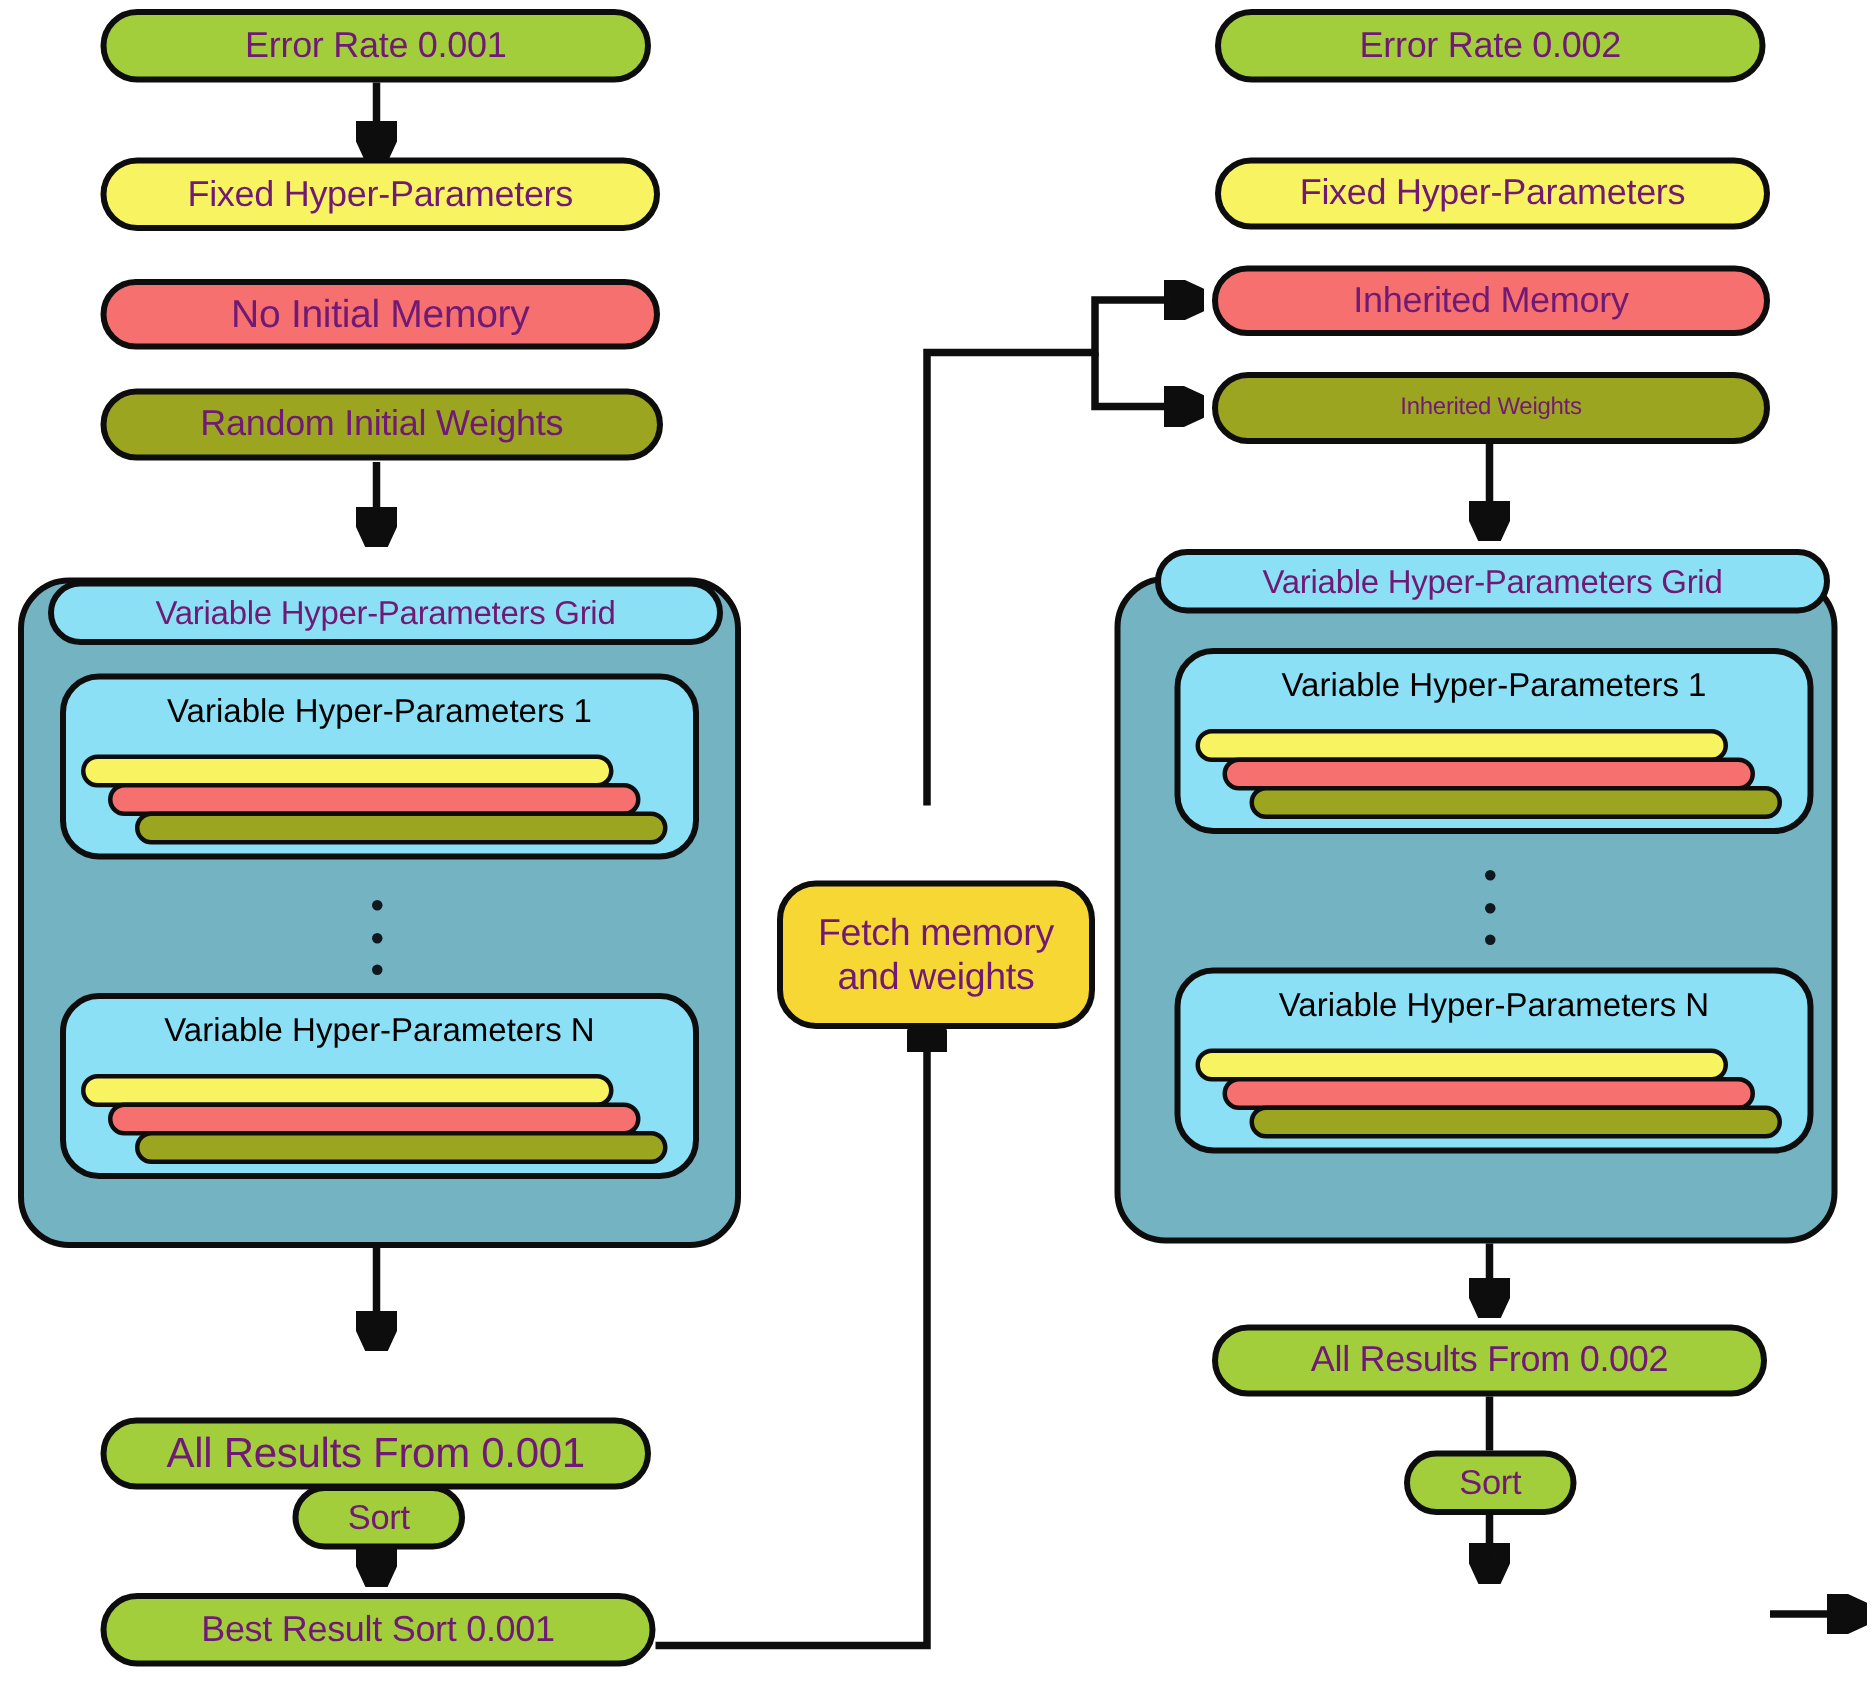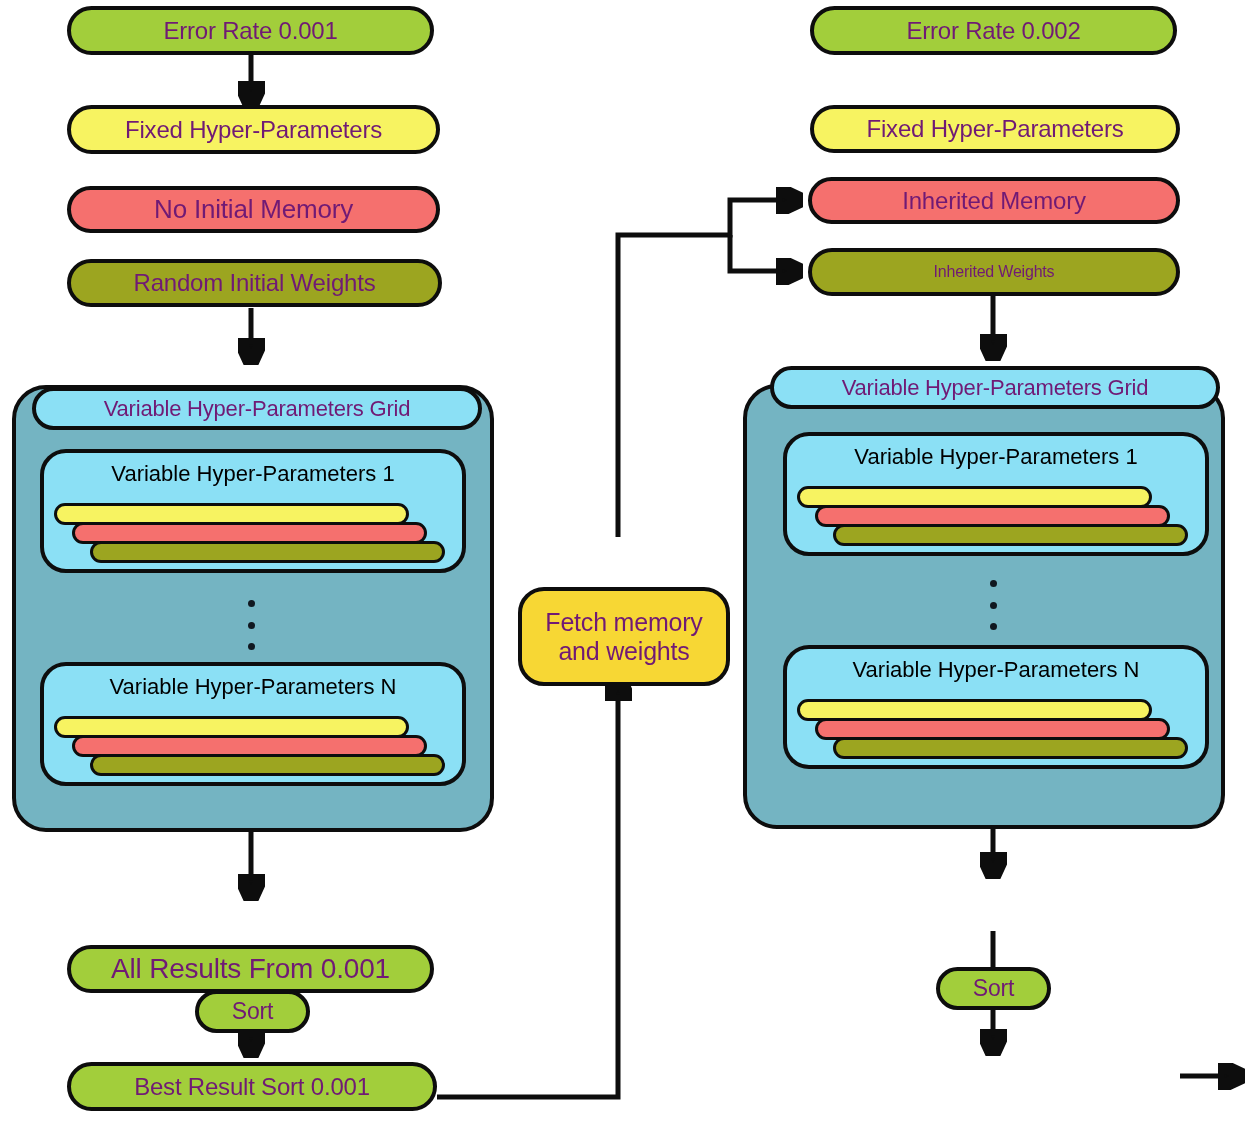--- a/index.html
+++ b/index.html
@@ -215,17 +215,18 @@
       <i></i>
   </div>
 
   <div class="param-group" style="left:783px; top:645px; width:426px; height:124px;">
     <div class="param-title" style="top:8px; font-size:22px;">Variable Hyper-Parameters N</div>
     <div class="mini-bar yellow" style="left:10px; top:50px; width:355px;"></div>
     <div class="mini-bar red" style="left:28px; top:69px; width:355px;"></div>
     <div class="mini-bar olive" style="left:46px; top:88px; width:355px;"></div>
   </div>
 
+  <div class="pill green" style="left:808px; top:883px; width:370px; height:48px; font-size:24px;">All Results From 0.002</div>
 
   <div class="pill green" style="left:936px; top:967px; width:115px; height:43px; font-size:23px;">Sort</div>
 
 
 </div>
 
 </body></html>

